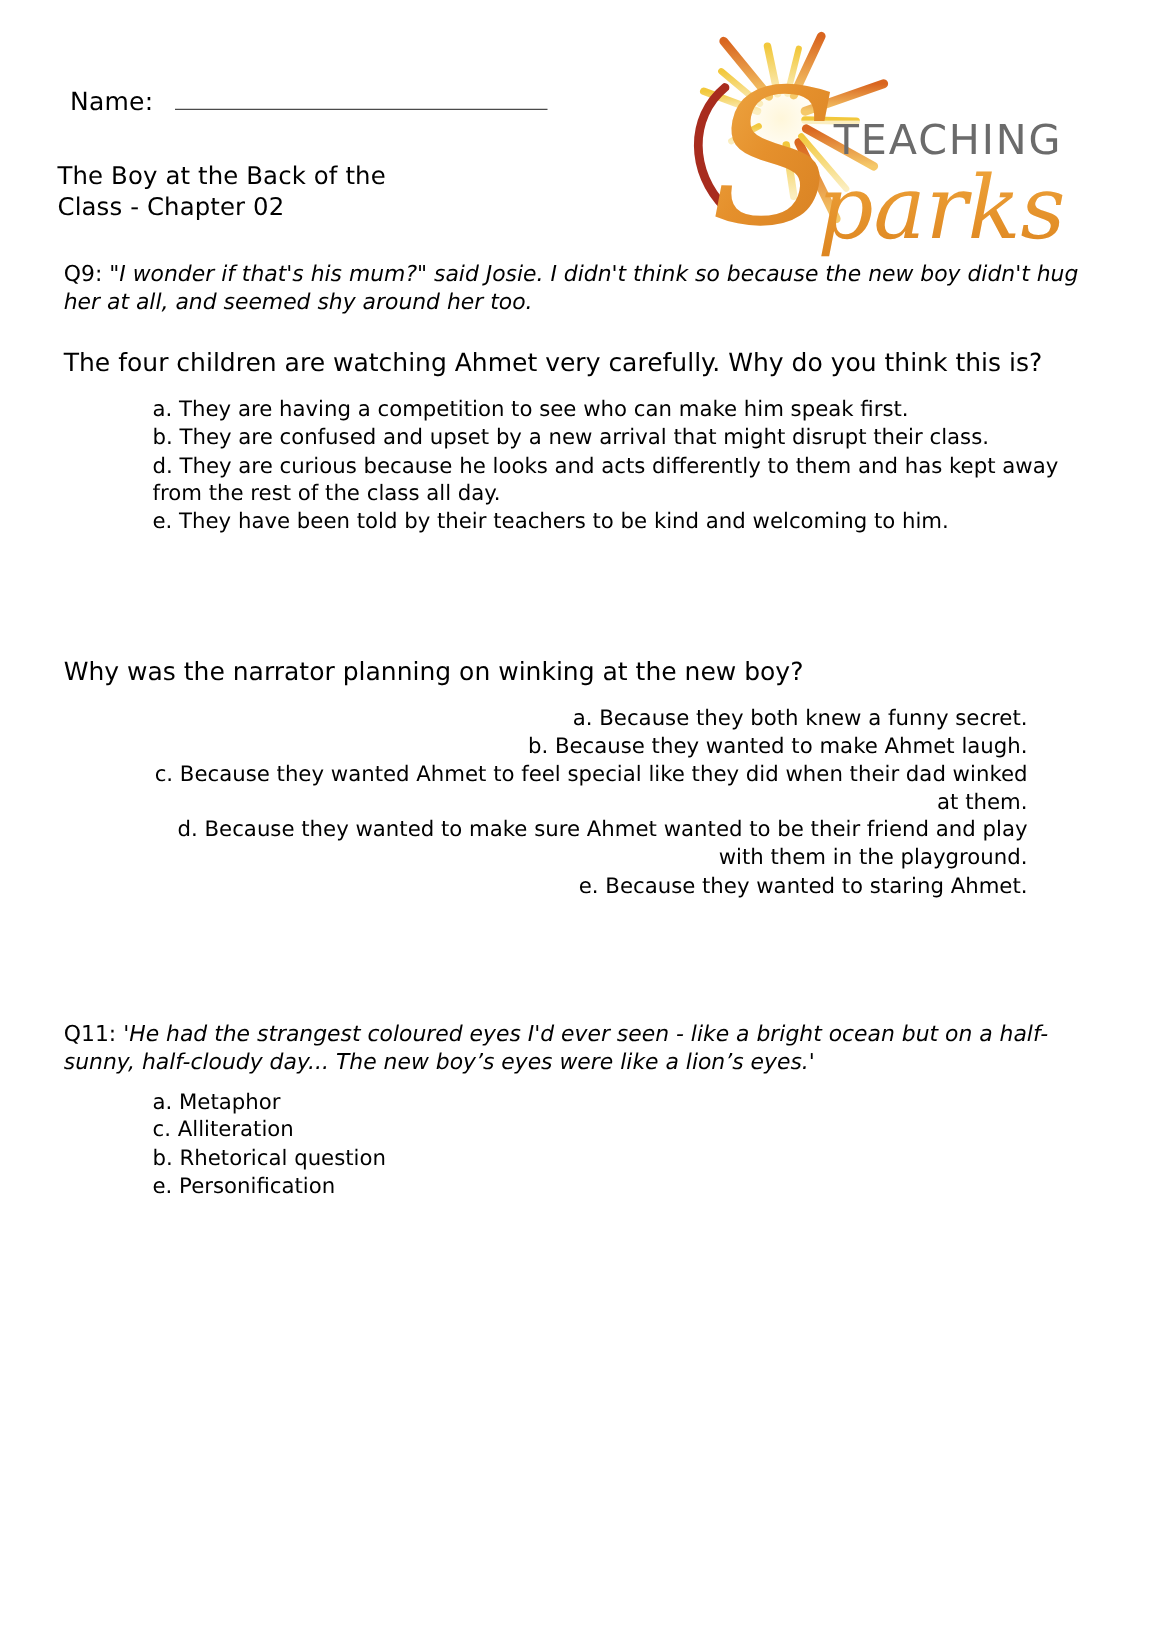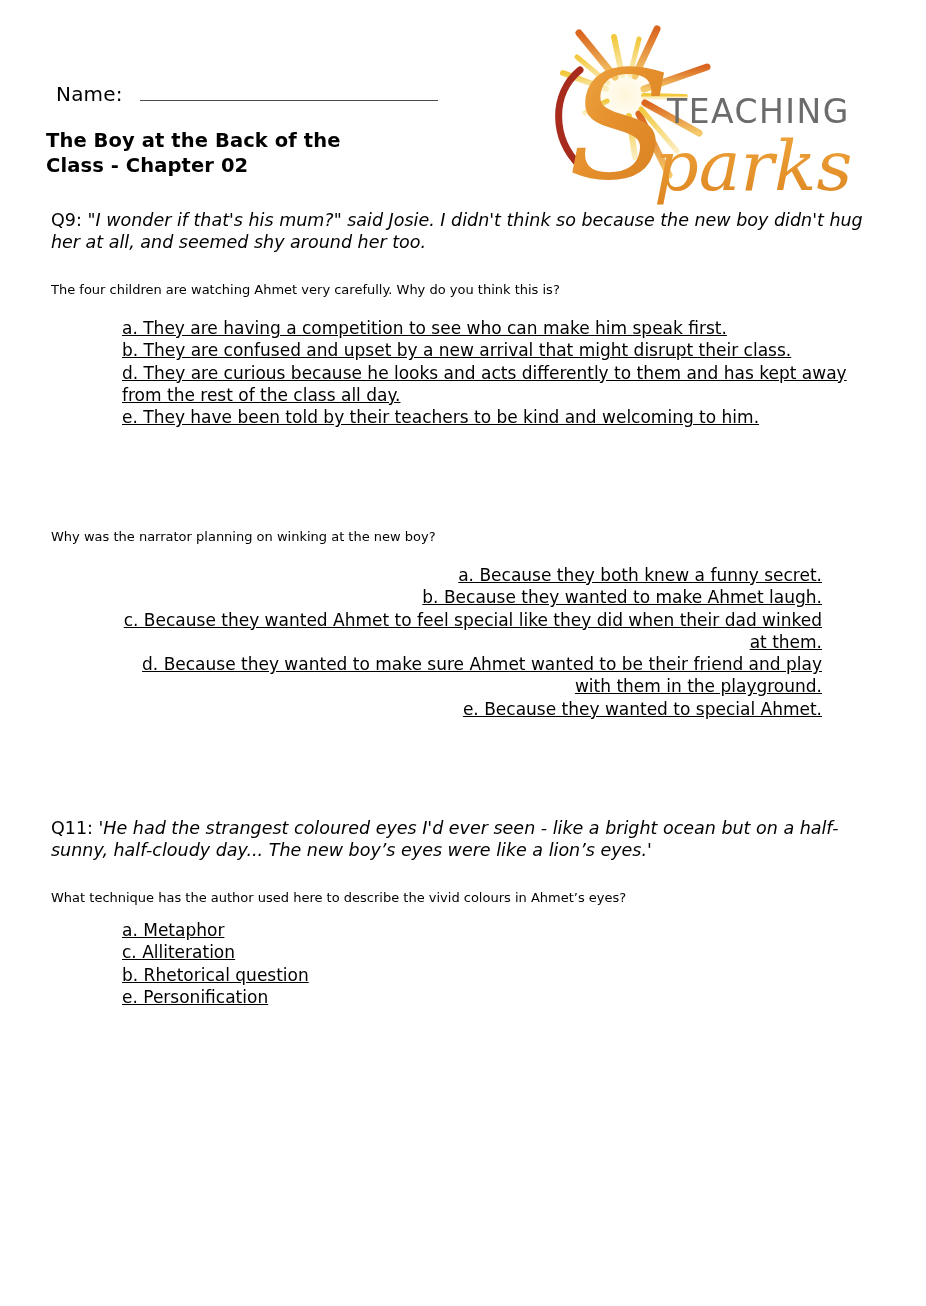--- a/index.html
+++ b/index.html
@@ -17,21 +17,21 @@
     width: 926px;
     height: 1306px;
     background: #ffffff;
     overflow: hidden;
   }
 
   
   .name-row {
     position: absolute;
     left: 56px;
-    top: 82px;
+    top: 69px;
     display: flex;
     align-items: baseline;
   }
   .name-label {
     font-size: 20px;
     letter-spacing: 0.2px;
     white-space: nowrap;
   }
   .name-line {
     display: inline-block;
@@ -40,21 +40,21 @@
     border-bottom: 1.6px solid #4a4a4a;
     height: 1px;
   }
 
   .doc-title {
     position: absolute;
     left: 46px;
     top: 128px;
     width: 400px;
     font-size: 19.5px;
-    font-weight: bold;
+    font-weight: normal;
     line-height: 25px;
     letter-spacing: 0.1px;
   }
 
   
   .logo {
     position: absolute;
     left: 536px;
     top: 8px;
     width: 380px;
@@ -67,30 +67,29 @@
     font-size: 17.5px;
     line-height: 21.5px;
     font-style: italic;
     margin: 0;
   }
   .quote-line .qlabel {
     font-style: normal;
     font-weight: normal;
   }
   .prompt {
-    font-size: 13px;
+    font-size: 20px;
     line-height: 22px;
     margin: 0;
   }
   .options {
     margin: 0;
     padding: 0;
     list-style: none;
     margin-left: 71px;
-    text-decoration: underline;
   }
   .options li {
     font-size: 17px;
     line-height: 22.3px;
     margin: 0;
     padding: 0;
   }
   .opt-wide { width: 760px; }
   .opt-narrow { width: 700px; }
 </style>
@@ -182,30 +181,29 @@
     </ul>
   </div>
 
   <div class="qblock" style="top:500px;">
     <p class="prompt" style="margin-top:26px;">Why was the narrator planning on winking at the new boy?</p>
     <ul class="options opt-narrow" style="margin-top:16px;text-align:right;">
       <li>a. Because they both knew a funny secret.</li>
       <li>b. Because they wanted to make Ahmet laugh.</li>
       <li>c. Because they wanted Ahmet to feel special like they did when their dad winked at them.</li>
       <li>d. Because they wanted to make sure Ahmet wanted to be their friend and play with them in the playground.</li>
-      <li>e. Because they wanted to special Ahmet.</li>
+      <li>e. Because they wanted to staring Ahmet.</li>
     </ul>
   </div>
 
   <div class="qblock" style="top:818px;">
     <p class="quote-line">
       <span class="qlabel">Q11:</span>
       <span>'He had the strangest coloured eyes I'd ever seen - like a bright ocean but on a half-sunny, half-cloudy day... The new boy’s eyes were like a lion’s eyes.'</span>
     </p>
-    <p class="prompt" style="margin-top:26px; width:790px;">What technique has the author used here to describe the vivid colours in Ahmet’s eyes?</p>
     <ul class="options" style="margin-top:10px;">
       <li>a. Metaphor</li>
       <li>c. Alliteration</li>
       <li>b. Rhetorical question</li>
       <li>e. Personification</li>
     </ul>
   </div>
 
 </div>
 

